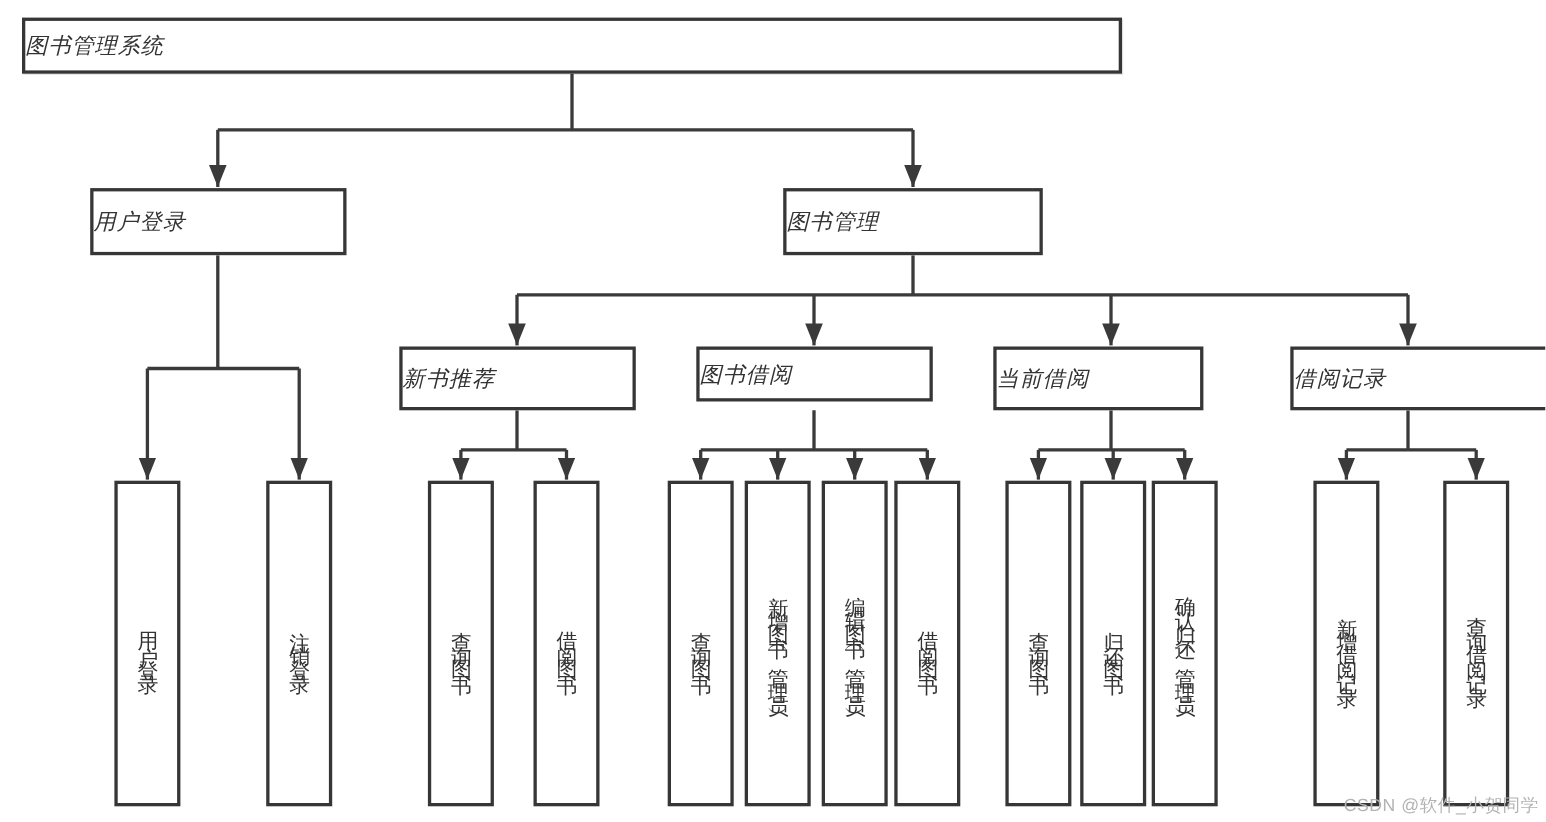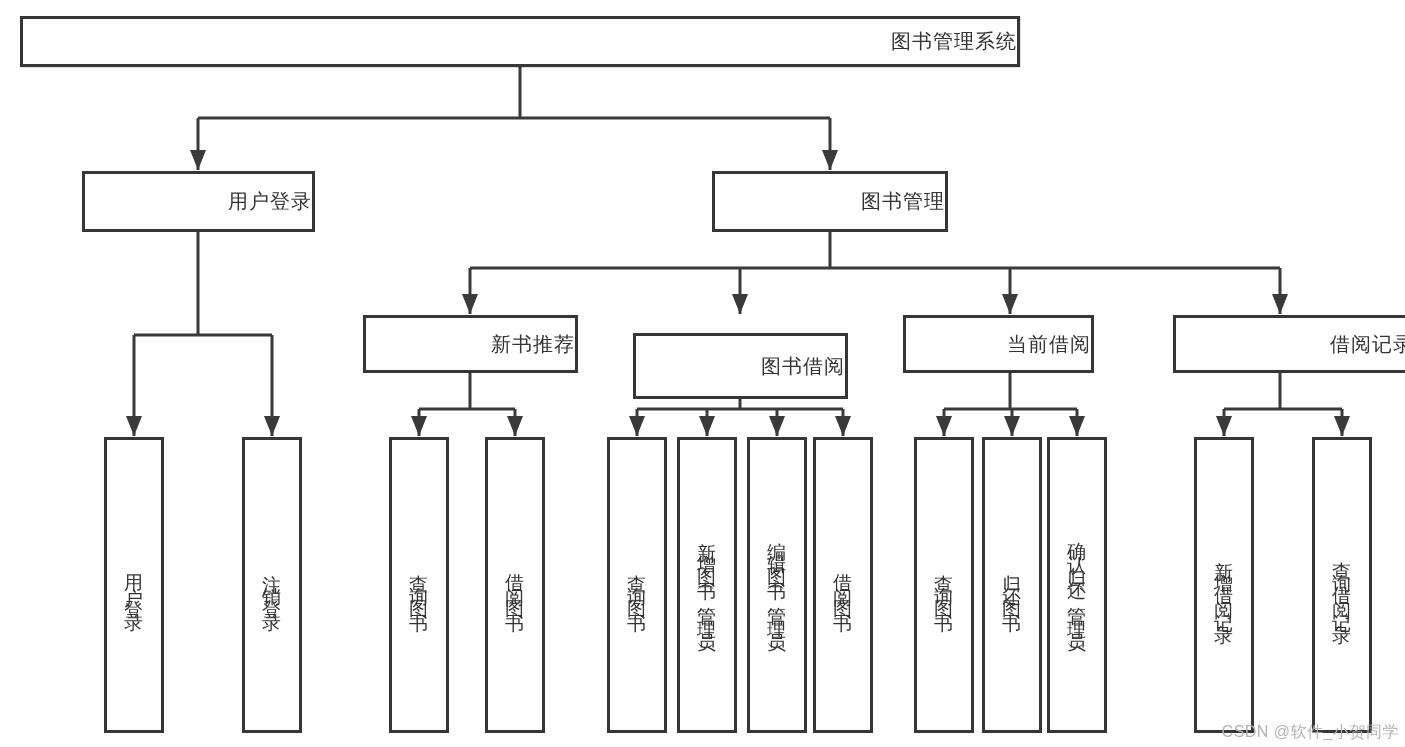--- a/index.html
+++ b/index.html
@@ -13,22 +13,22 @@
     font-family:"Liberation Sans","DejaVu Sans",sans-serif;
     color:var(--text);
   }
   svg.wires{position:absolute;left:0;top:0;width:1405px;height:747px;pointer-events:none;}
   svg.wires path.wire{fill:none;stroke:var(--line);stroke-width:3;}
   svg.wires line.wire{stroke:var(--line);stroke-width:3;}
   #arrow path{fill:var(--line);stroke:none;}
   .node{
     position:absolute; box-sizing:border-box;
     background:var(--box-fill); border:3px solid var(--box-border);
-    display:flex; align-items:center; justify-content:flex-end;
-    font-size:20px; letter-spacing:1px; white-space:nowrap;
+    display:flex; align-items:center; justify-content:flex-start;
+    font-size:20px; letter-spacing:1px; white-space:nowrap;font-style:italic;
   }
   .node.root{box-shadow:1px 1px 0 rgba(0,0,0,.12);}
   .leaf{
     position:absolute; box-sizing:border-box; top:437px; width:60px; height:296px;
     background:var(--box-fill); border:3px solid var(--box-border);
     display:flex; align-items:center; justify-content:center;
   }
   .vtext{
     writing-mode:vertical-rl; text-orientation:mixed;
     font-size:19px; letter-spacing:13px; line-height:1;
@@ -91,21 +91,21 @@
   <div class="node" style="left:82px;top:171px;width:233px;height:61px">
     <span>用户登录</span>
   </div>
   <div class="node" style="left:363px;top:315px;width:215px;height:58px">
     <span>新书推荐</span>
   </div>
 
   <div class="node" style="left:712px;top:171px;width:236px;height:61px">
     <span>图书管理</span>
   </div>
-  <div class="node" style="left:633px;top:333px;width:215px;height:66px">
+  <div class="node" style="left:633px;top:315px;width:215px;height:50px">
     <span>图书借阅</span>
   </div>
   <div class="node" style="left:903px;top:315px;width:191px;height:58px">
     <span>当前借阅</span>
   </div>
   <div class="node" style="left:1173px;top:315px;width:244px;height:58px">
     <span>借阅记录</span>
   </div>
 
   <div class="leaf" style="left:104px">

